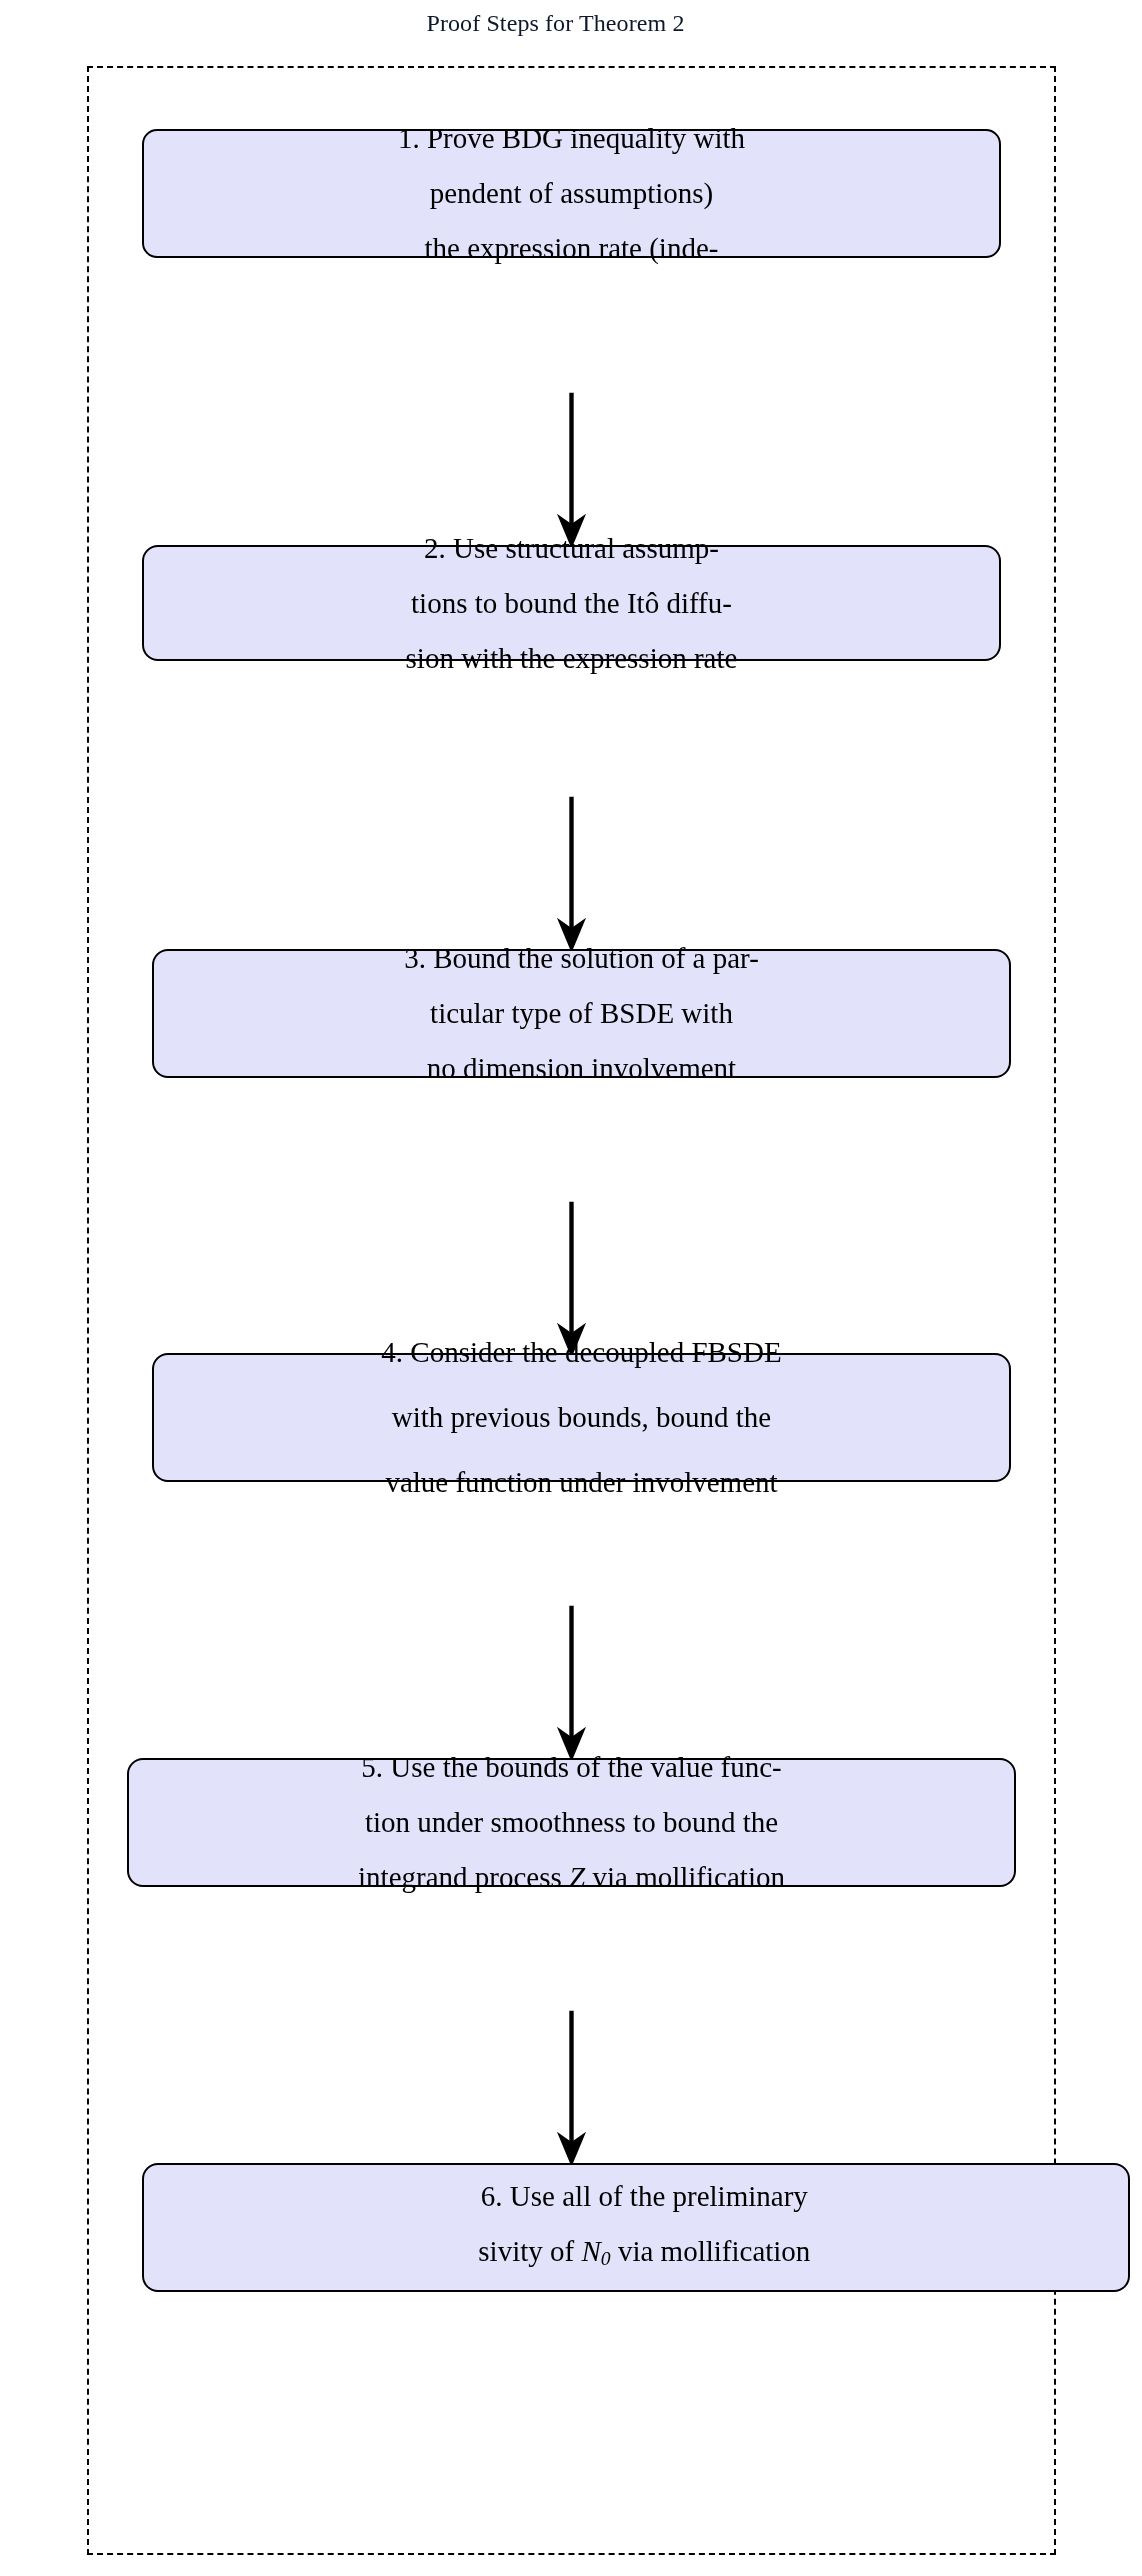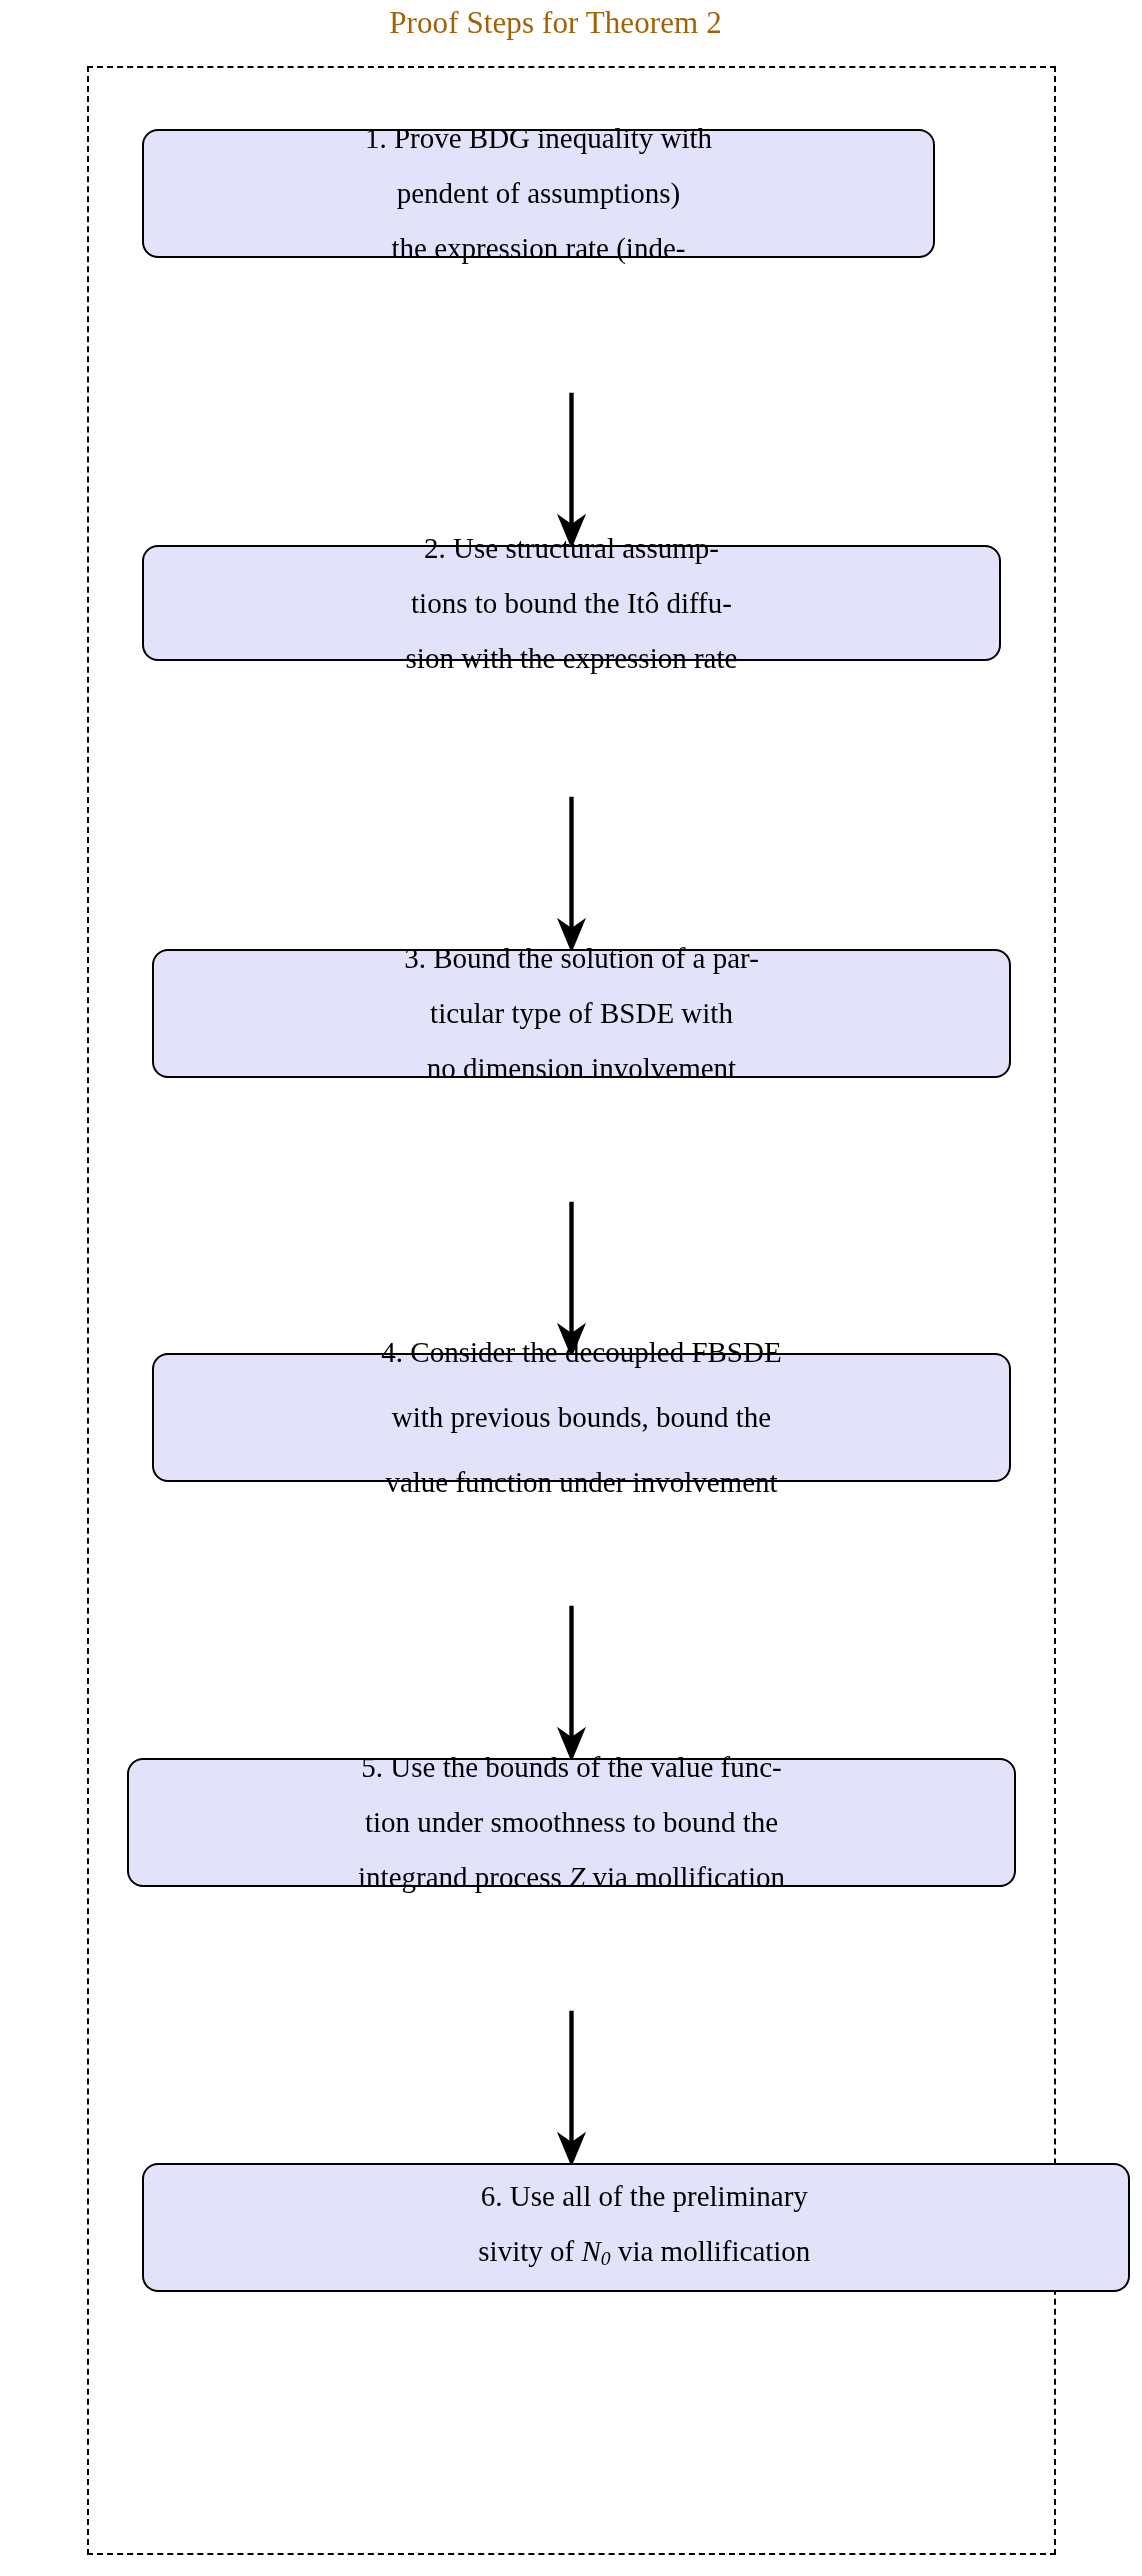--- a/index.html
+++ b/index.html
@@ -22,24 +22,24 @@
     background: #ffffff;
   }
 
   
   #diagram-title {
     position: absolute;
     left: 0;
     top: 4.4px;
     width: 1111px;
     text-align: center;
-    font-size: 31px;
+    font-size: 24px;
     line-height: 38px;
     letter-spacing: 0.1px;
-    color: #a16207;
+    color: #0f172a;
     white-space: nowrap;
   }
 
   
   #dashed-container {
     position: absolute;
     left: 87px;
     top: 66px;
     width: 969px;
     height: 2489px;
@@ -72,21 +72,21 @@
   .math-it {
     font-style: italic;
   }
   .math-it sub {
     font-style: italic;
     font-size: 0.68em;
     vertical-align: -0.22em;
   }
 
   
-  #step-box-1 { left: 142px; top: 129px;  width: 793px; height: 129px; }
+  #step-box-1 { left: 142px; top: 129px;  width: 859px; height: 129px; border-radius: 15px; }
   #step-box-2 { left: 142px; top: 545px;  width: 859px; height: 116px; }
   #step-box-3 { left: 152px; top: 949px; width: 859px; height: 129px; }
   #step-box-4 { left: 152px; top: 1353px; width: 859px; height: 129px; gap: 10px; }
   #step-box-5 { left: 127px; top: 1758px; width: 889px; height: 129px; }
   #step-box-6 { left: 142px; top: 2163px; width: 988px; height: 129px; padding-left: 24px; }
 
   
   .connector {
     position: absolute;
     left: 546px;

